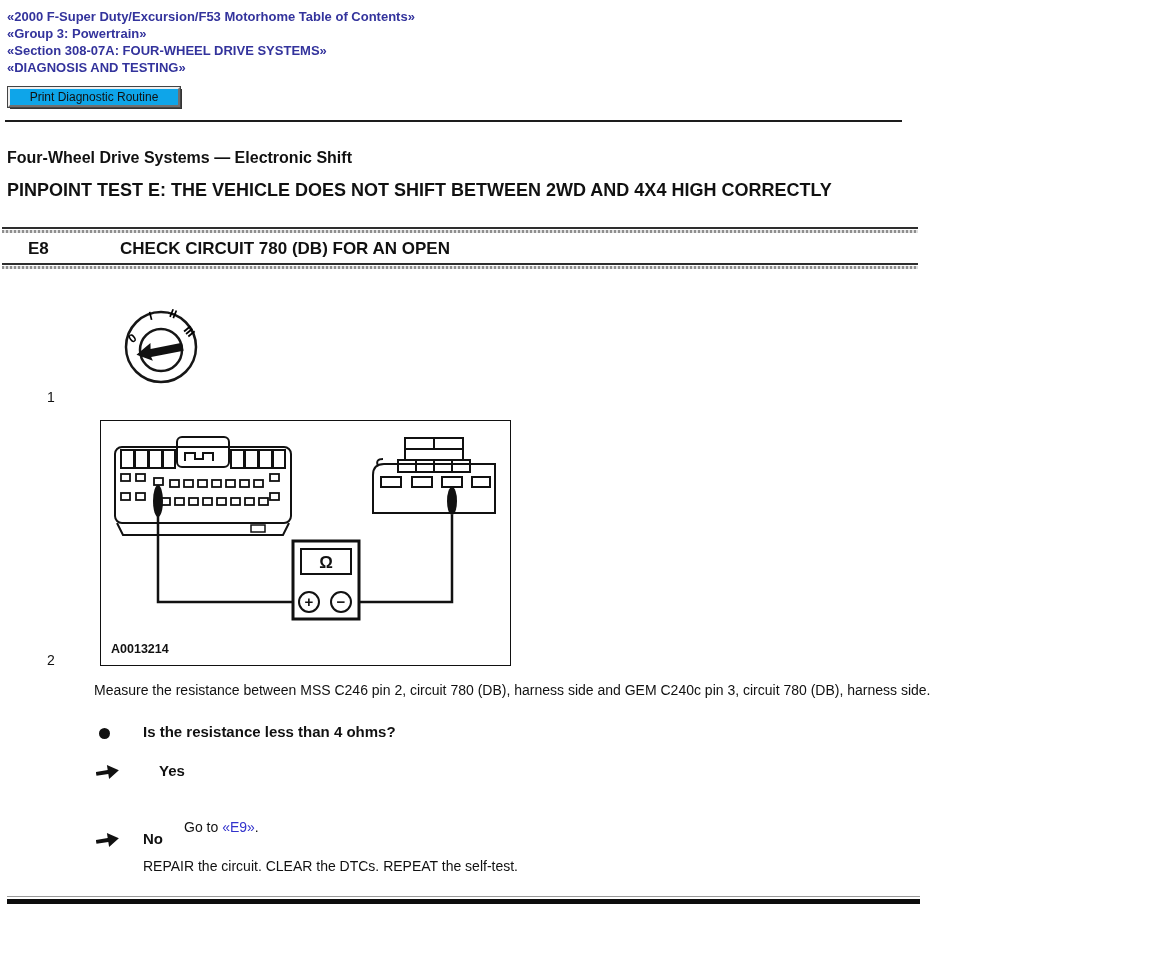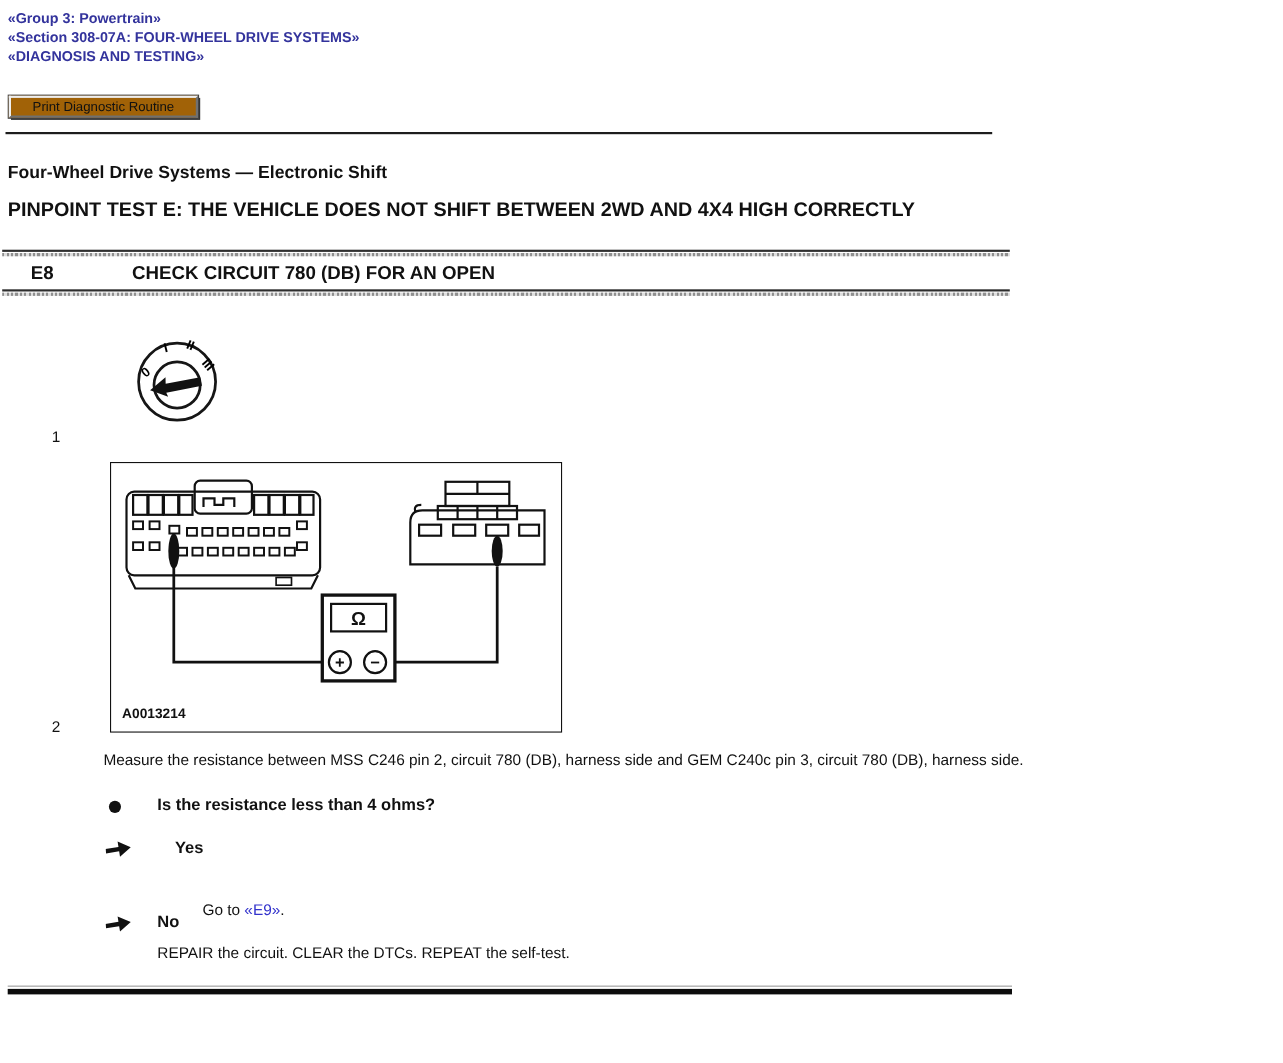--- a/index.html
+++ b/index.html
@@ -15,21 +15,21 @@
   
   .crumbs { left:7px; top:8px; line-height:17px; }
   .crumb {
     display:block; font-size:13px; font-weight:bold;
     color:#33339c; text-decoration:none; white-space:nowrap; cursor:pointer;
   }
 
   
   .print-btn {
     left:8px; top:87px; width:172px; height:20px;
-    background:#a16207;
+    background:#0ea5e9;
     border-top:2px solid #efefef; border-left:2px solid #efefef;
     border-right:2px solid #707070; border-bottom:2px solid #707070;
     box-shadow:0 0 0 1px #444, 2px 2px 0 0 #333;
     font-size:12px; color:#111; text-align:center; line-height:16px;
     font-family:"Liberation Sans", sans-serif; cursor:pointer;
   }
 
   .hr-single { left:5px; top:120px; width:897px; height:2px; background:#1d1d1d; }
 
   .h-system   { left:7px; top:149px; font-size:16px; font-weight:bold; white-space:nowrap; }
@@ -79,20 +79,21 @@
   .rule-bottom { left:7px; top:896px; width:913px; }
   .rb-gray  { height:1px; background:#9a9a9a; }
   .rb-black { height:5px; margin-top:2px; background:#0d0d0d; }
 
   svg text { font-family:"Liberation Sans", sans-serif; }
 </style>
 </head>
 <body>
 
 <div class="abs crumbs">
+  <a class="crumb">«2000 F-Super Duty/Excursion/F53 Motorhome Table of Contents»</a>
   <a class="crumb">«Group 3: Powertrain»</a>
   <a class="crumb">«Section 308-07A: FOUR-WHEEL DRIVE SYSTEMS»</a>
   <a class="crumb">«DIAGNOSIS AND TESTING»</a>
 </div>
 
 <div class="abs print-btn">Print Diagnostic Routine</div>
 
 <div class="abs hr-single"></div>
 
 <div class="abs h-system">Four-Wheel Drive Systems — Electronic Shift</div>

